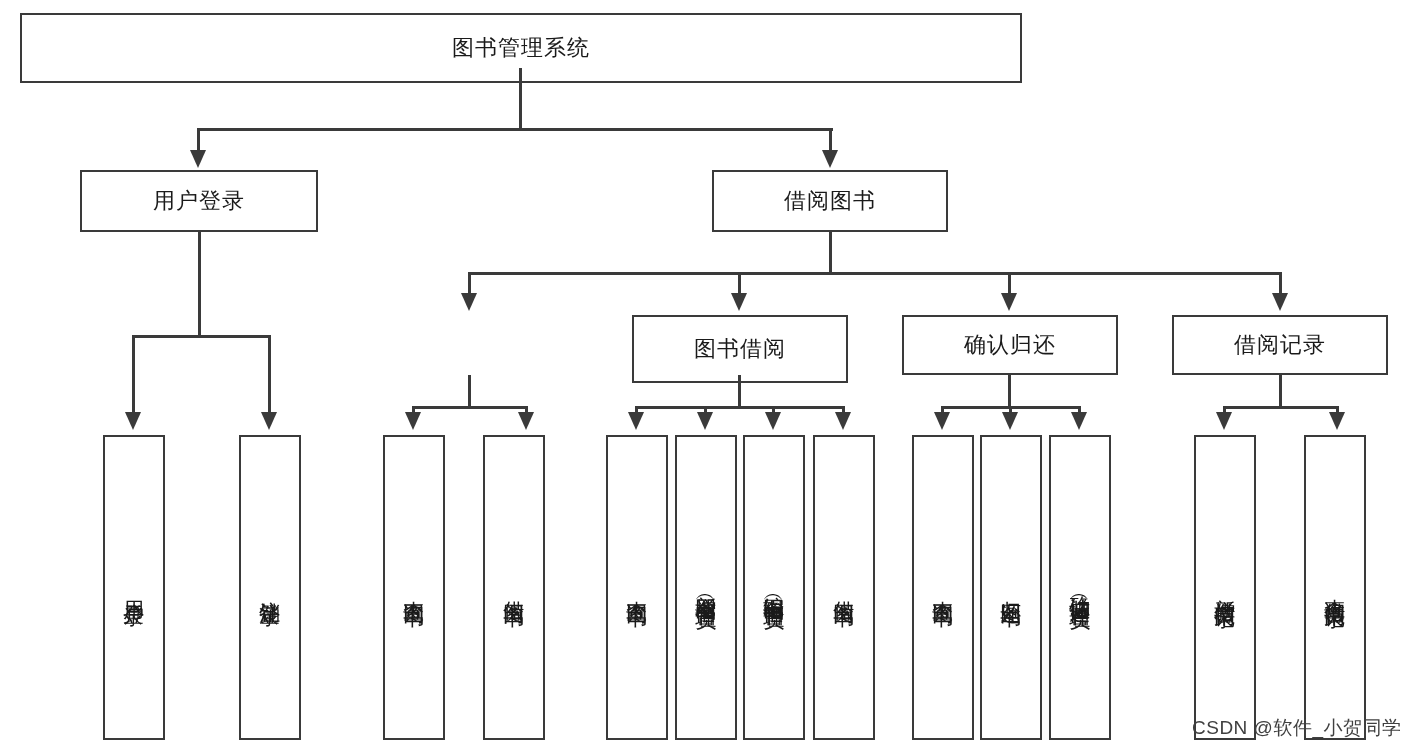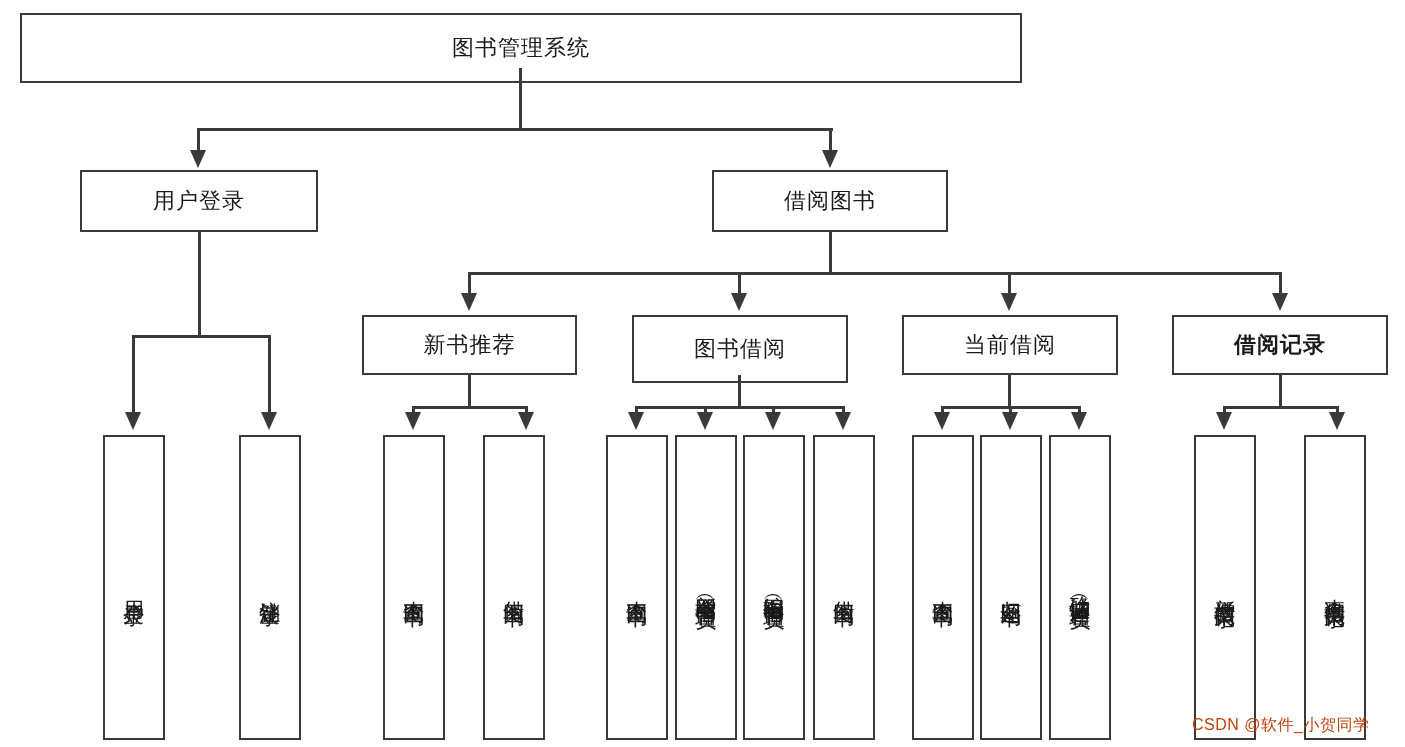--- a/index.html
+++ b/index.html
@@ -54,22 +54,22 @@
   .arrow {
     position: absolute;
     width: 0;
     height: 0;
     border-left: 8px solid transparent;
     border-right: 8px solid transparent;
     border-top: 18px solid #3a3a3a;
   }
   .watermark {
     position: absolute;
-    color: #c2410c;
-    font-size: 16px;
+    color: #404040;
+    font-size: 19px;
     letter-spacing: 0.5px;
     white-space: nowrap;
   }
 </style>
 </head>
 <body>
 
 <div id="canvas">
 
   <div class="node horiz" style="left:20px; top:13px; width:1002px; height:70px;">
@@ -110,30 +110,27 @@
   <div class="conn h" style="left:468px; top:272px; width:814px; height:3px;"></div>
   <div class="conn v" style="left:468px; top:272px; width:3px; height:24px;"></div>
   <div class="arrow" style="left:461px; top:293px;"></div>
   <div class="conn v" style="left:738px; top:272px; width:3px; height:24px;"></div>
   <div class="arrow" style="left:731px; top:293px;"></div>
   <div class="conn v" style="left:1008px; top:272px; width:3px; height:24px;"></div>
   <div class="arrow" style="left:1001px; top:293px;"></div>
   <div class="conn v" style="left:1279px; top:272px; width:3px; height:24px;"></div>
   <div class="arrow" style="left:1272px; top:293px;"></div>
 
-  <div class="node horiz" style="left:362px; top:315px; width:215px; height:60px;">
-    <span>新书推荐</span>
-  </div>
   <div class="node horiz" style="left:632px; top:315px; width:216px; height:68px;">
     <span>图书借阅</span>
   </div>
   <div class="node horiz" style="left:902px; top:315px; width:216px; height:60px;">
-    <span>当前借阅</span>
-  </div>
-  <div class="node horiz" style="left:1172px; top:315px; width:216px; height:60px;font-weight:bold;">
+    <span>确认归还</span>
+  </div>
+  <div class="node horiz" style="left:1172px; top:315px; width:216px; height:60px;">
     <span>借阅记录</span>
   </div>
 
   <div class="conn v" style="left:468px; top:375px; width:3px; height:34px;"></div>
   <div class="conn h" style="left:412px; top:406px; width:116px; height:3px;"></div>
   <div class="conn v" style="left:412px; top:406px; width:3px; height:12px;"></div>
   <div class="arrow" style="left:405px; top:412px;"></div>
   <div class="conn v" style="left:525px; top:406px; width:3px; height:12px;"></div>
   <div class="arrow" style="left:518px; top:412px;"></div>
 

